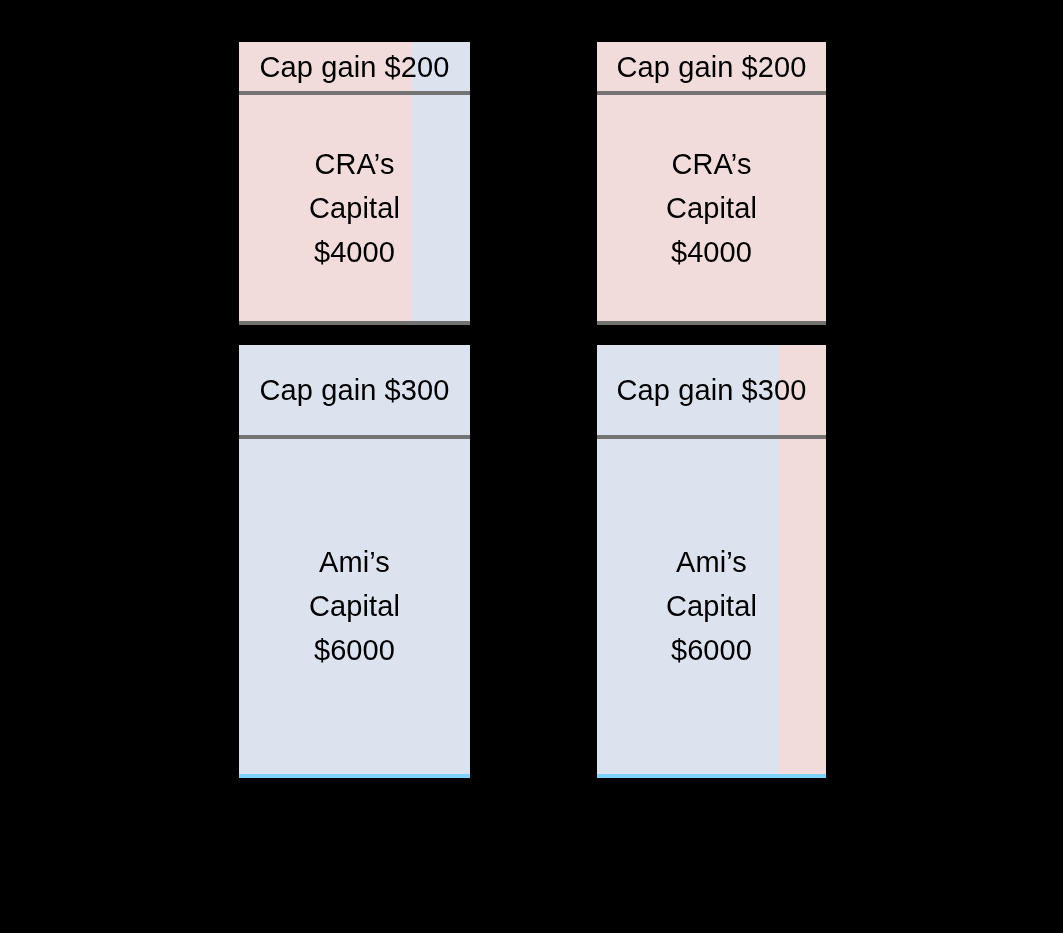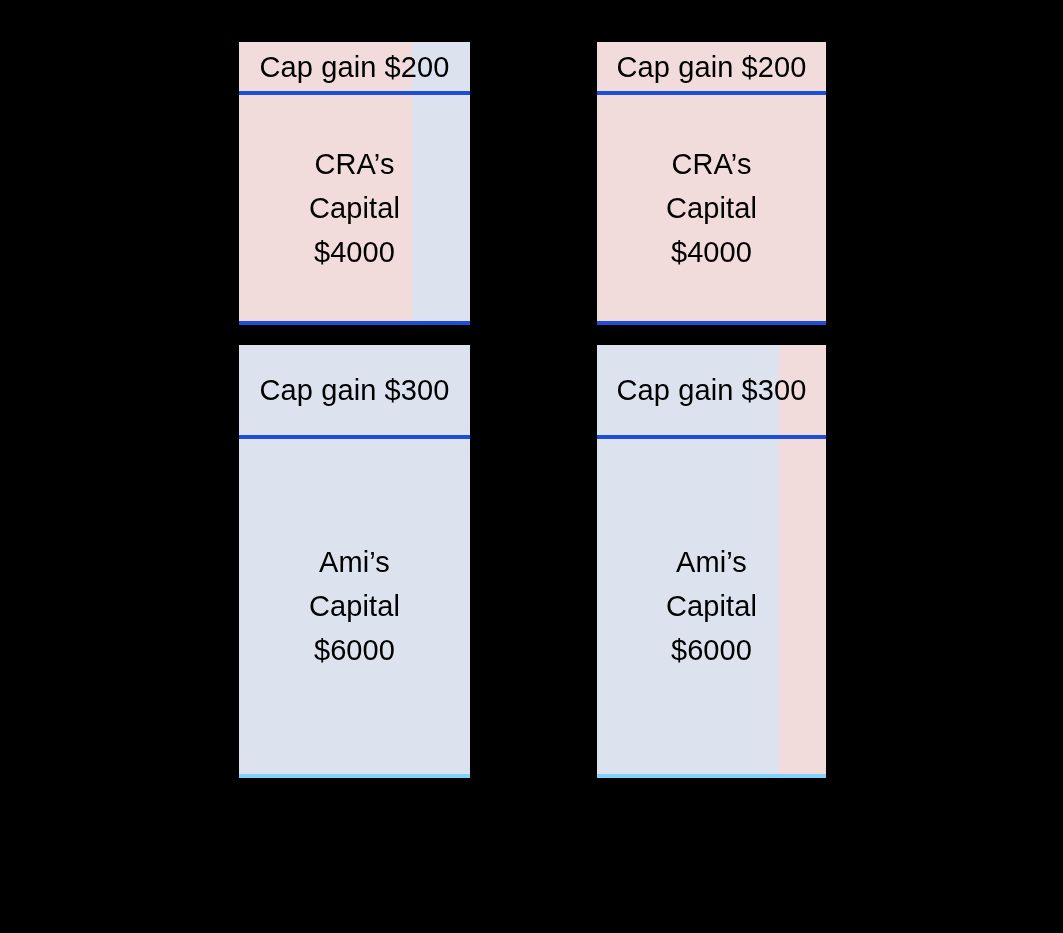--- a/index.html
+++ b/index.html
@@ -27,21 +27,21 @@
 
   
   .band {
     position: relative;
     box-sizing: border-box;
     border-top: 4px solid #000000;
     border-bottom: 4px solid #7dd3fc;
     overflow: hidden;
   }
   .band + .band { border-top: none; }
-  .band:not(:last-child) { border-bottom: 4px solid #1d4ed8; }
+  .band:not(:last-child) { border-bottom: 4px solid #737373; }
 
   
   .fill {
     position: absolute;
     top: 0;
     bottom: 0;
   }
   .fill-a { left: 0; }
   .fill-b { right: 0; }
 

